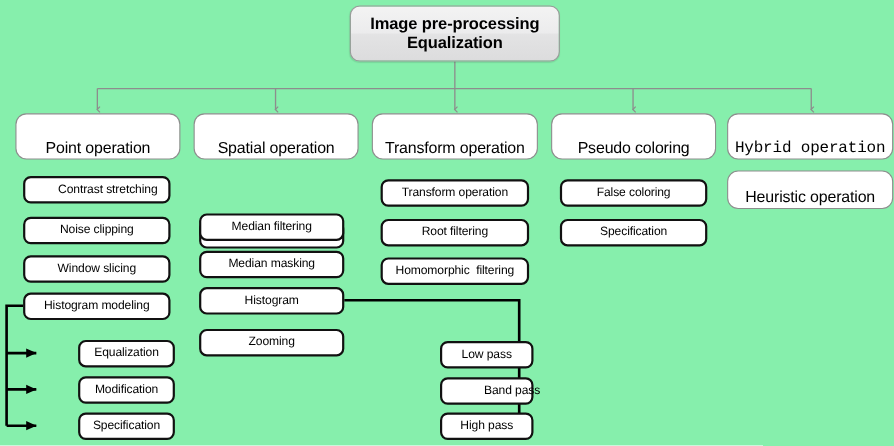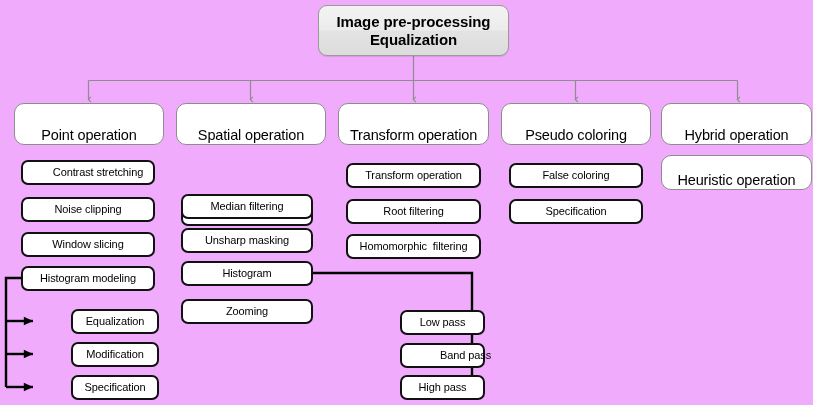--- a/index.html
+++ b/index.html
@@ -10,21 +10,21 @@
   }
   body {
     font-family: "Liberation Sans", sans-serif;
     color: #000000;
   }
   #diagram {
     position: relative;
     width: 813px;
     height: 405px;
     overflow: hidden;
-    background: #f0abfc;
+    background: #86efac;
   }
   .svg-layer {
     position: absolute;
     left: 0;
     top: 0;
     width: 813px;
     height: 405px;
     pointer-events: none;
   }
   .node {
@@ -130,21 +130,21 @@
   </div>
   <div class="node category" style="left:176px; top:103px; width:150px; height:42px;">
     <span class="node-label">Spatial operation</span>
   </div>
   <div class="node category" style="left:338px; top:103px; width:151px; height:42px;">
     <span class="node-label">Transform operation</span>
   </div>
   <div class="node category" style="left:501px; top:103px; width:150px; height:42px;">
     <span class="node-label">Pseudo coloring</span>
   </div>
-  <div class="node category" style="left:661px; top:103px; width:151px; height:42px;">
+  <div class="node category" style="left:661px; top:103px; width:151px; height:42px;font-family:Liberation Mono, monospace;">
     <span class="node-label">Hybrid operation</span>
   </div>
 
   <div class="node leaf" style="left:21px; top:160px; width:134px; height:25px;padding-left:20px;">
     <span class="node-label">Contrast stretching</span>
   </div>
   <div class="node leaf" style="left:21px; top:197px; width:134px; height:25px;">
     <span class="node-label">Noise clipping</span>
   </div>
   <div class="node leaf" style="left:21px; top:232px; width:134px; height:25px;">
@@ -164,21 +164,21 @@
     <span class="node-label">Specification</span>
   </div>
 
   <div class="node leaf" style="left:181px; top:159px; width:132px; height:25px;margin-top:42px;">
     <span class="node-label">Noise smoothing</span>
   </div>
   <div class="node leaf" style="left:181px; top:194px; width:132px; height:25px;">
     <span class="node-label">Median filtering</span>
   </div>
   <div class="node leaf" style="left:181px; top:228px; width:132px; height:25px;">
-    <span class="node-label">Unsharp masking</span>
+    <span class="node-label">Median masking</span>
   </div>
   <div class="node leaf" style="left:181px; top:261px; width:132px; height:25px;">
     <span class="node-label">Histogram</span>
   </div>
   <div class="node leaf" style="left:181px; top:299px; width:132px; height:25px;">
     <span class="node-label">Zooming</span>
   </div>
 
   <div class="node leaf" style="left:346px; top:163px; width:135px; height:25px;">
     <span class="node-label">Transform operation</span>

